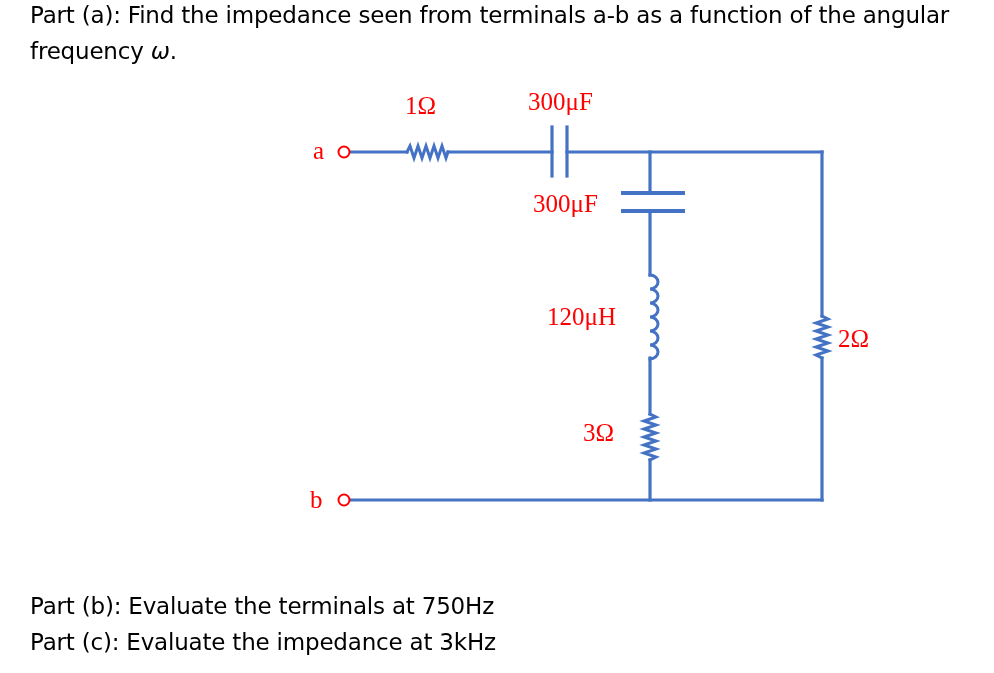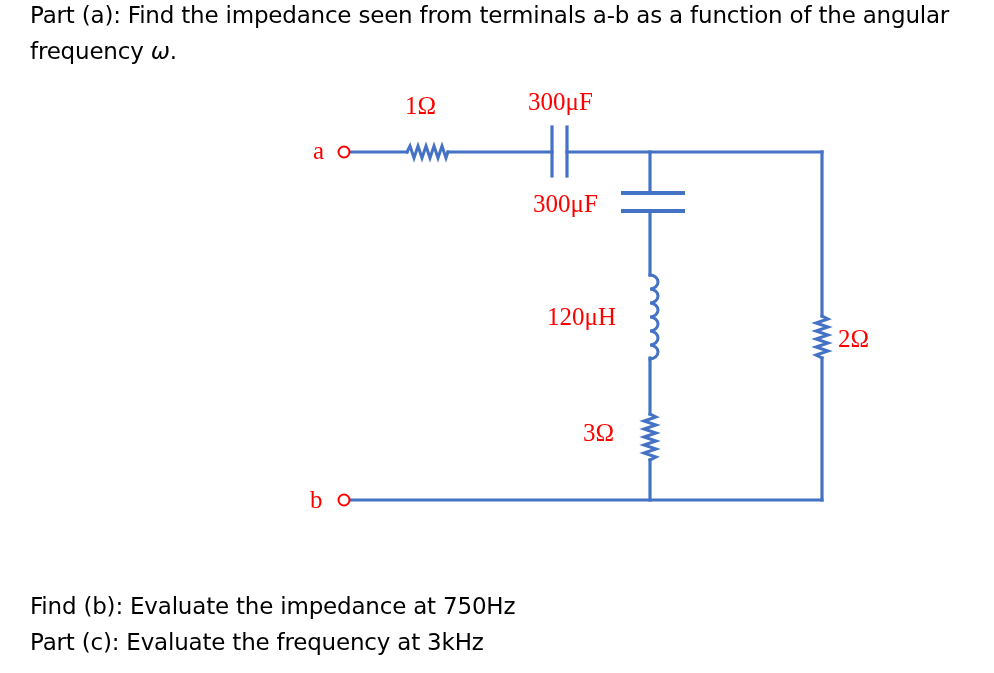--- a/index.html
+++ b/index.html
@@ -86,14 +86,14 @@
   <g>
     <circle class="term" cx="344" cy="152" r="5.5"></circle>
     <text class="lbl" x="313" y="159">a</text>
   </g>
   <g>
     <circle class="term" cx="344" cy="500" r="5.5"></circle>
     <text class="lbl" x="310" y="508">b</text>
   </g>
 </svg>
 
-<div id="q-b" class="question">Find (b): Evaluate the impedance at 750Hz</div>
-<div id="q-c" class="question">Part (c): Evaluate the frequency at 3kHz</div>
+<div id="q-b" class="question">Part (b): Evaluate the terminals at 750Hz</div>
+<div id="q-c" class="question">Part (c): Evaluate the impedance at 3kHz</div>
 
 </body></html>

